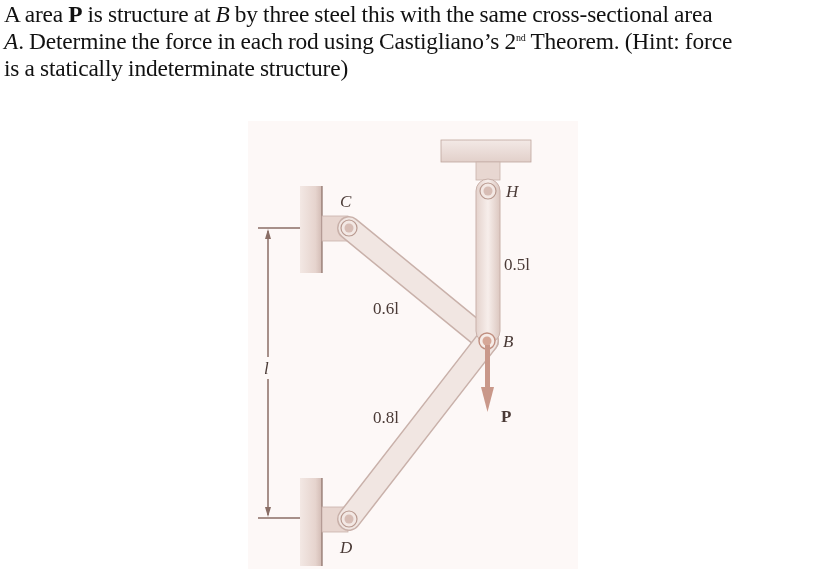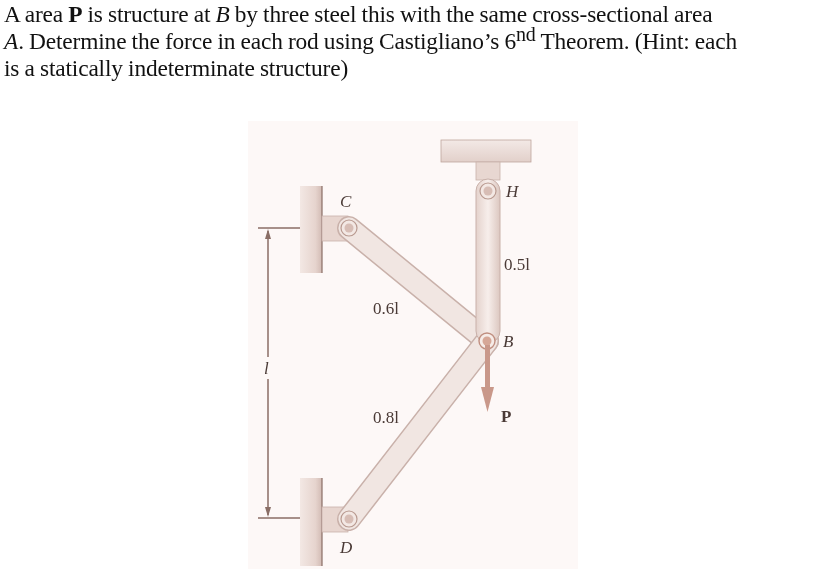--- a/index.html
+++ b/index.html
@@ -25,21 +25,21 @@
       letter-spacing: -0.15px;
       word-spacing: -0.5px;
     }
     .problem .line {
       display: block;
       white-space: nowrap;
     }
     .problem b { font-weight: bold; }
     .problem i { font-style: italic; }
     .problem sup {
-      font-size: 20px;
+      font-size: 10px;
       vertical-align: 8px;
       line-height: 0;
     }
     .figure {
       position: absolute;
       left: 248px;
       top: 121px;
       width: 330px;
       height: 448px;
       background: #fdf8f7;
@@ -54,21 +54,21 @@
       font-size: 17px;
       fill: #4a3a36;
     }
     .lbl-it { font-style: italic; }
   </style>
 </head>
 <body>
 
 <div class="problem">
   <span class="line"><span>A area </span><b>P</b><span> is structure at </span><i>B</i><span> by three steel this with the same cross-sectional area</span></span>
-  <span class="line"><i>A</i><span>. Determine the force in each rod using Castigliano’s 6</span><sup>nd</sup><span> Theorem. (Hint: each</span></span>
+  <span class="line"><i>A</i><span>. Determine the force in each rod using Castigliano’s 2</span><sup>nd</sup><span> Theorem. (Hint: force</span></span>
   <span class="line"><span>is a statically indeterminate structure)</span></span>
 </div>
 
 <div class="figure">
 
   <svg width="330" height="448" viewBox="0 0 330 448" xmlns="http://www.w3.org/2000/svg">
     <defs>
       <linearGradient id="wallGrad" x1="0" x2="1" y1="0" y2="0">
         <stop offset="0" stop-color="#f3e8e4"></stop>
         <stop offset="0.7" stop-color="#e6d4ce"></stop>

